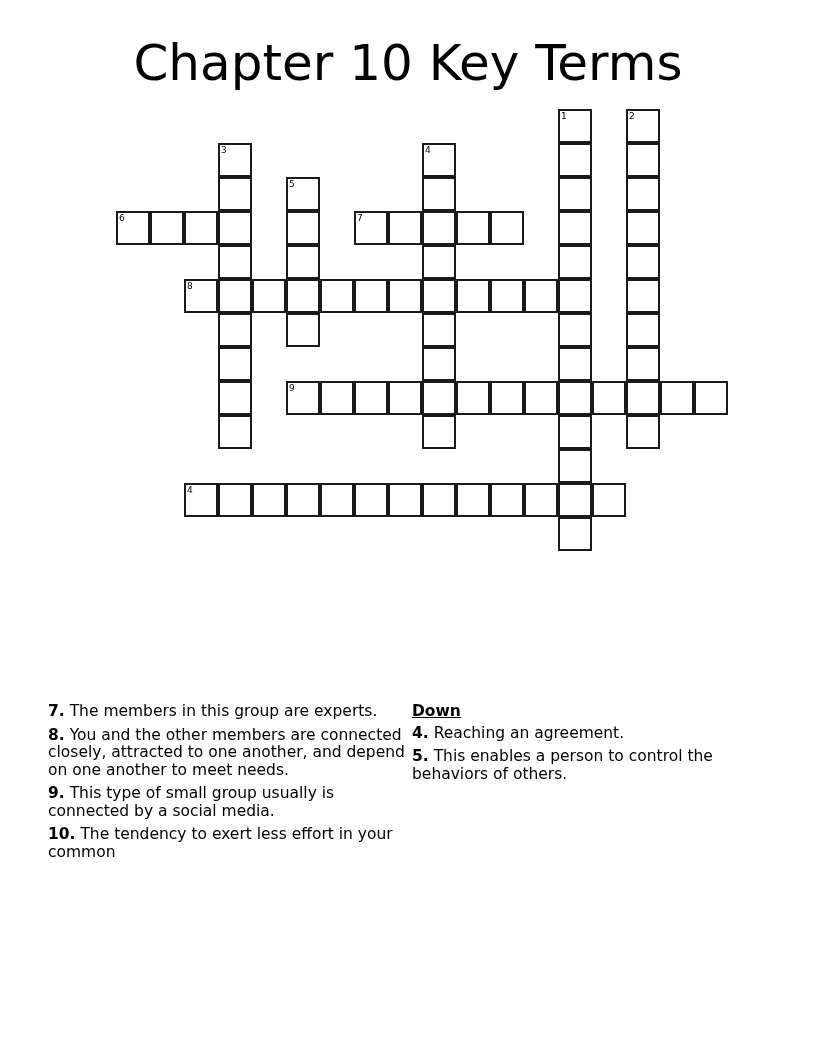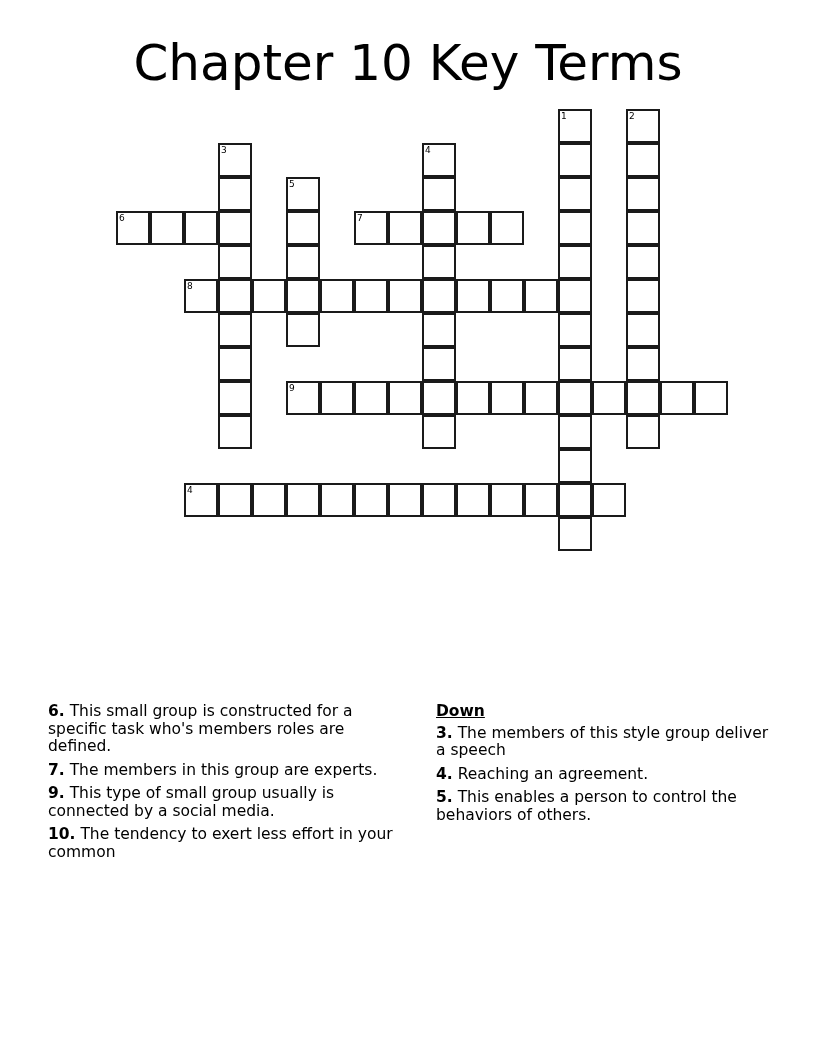--- a/index.html
+++ b/index.html
@@ -3,21 +3,21 @@
   <meta charset="utf-8">
   <style>
     html, body { margin:0; padding:0; background:#ffffff; }
     body { width:816px; height:1056px; position:relative; overflow:hidden; font-family:"DejaVu Sans", sans-serif; color:#000; }
     .title { position:absolute; left:0; top:30px; width:816px; text-align:center; font-size:50px; line-height:66px; font-family:"DejaVu Sans", sans-serif; letter-spacing:0px; }
     #grid { position:absolute; left:0; top:0; width:816px; height:600px; }
     .cell { position:absolute; width:34px; height:34px; box-sizing:border-box; border:2px solid #1a1a1a; background:#fff; margin-left:-1px; margin-top:-1px; }
     .cell .num { position:absolute; left:1px; top:0px; font-size:9px; line-height:11px; font-family:"DejaVu Sans", sans-serif; }
     .clues { position:absolute; top:703px; font-size:15.5px; line-height:17.5px; }
     .clues.across { left:48px; width:360px; }
-    .clues.down { left:412px; width:340px;margin-left:24px; }
+    .clues.down { left:412px; width:340px; }
     .clues h3 { margin:0 0 4px 0; font-size:15.5px; font-weight:bold; text-decoration:underline; }
     .clue { margin-bottom:6px; }
     .clue b { font-weight:bold; }
   </style>
 </head>
 <body>
 
 <div class="title">Chapter 10 Key Terms</div>
 
 <div id="grid">
@@ -120,24 +120,23 @@
     <div class="cell" style="left: 355px; top: 484px;"></div>
     <div class="cell" style="left: 389px; top: 484px;"></div>
     <div class="cell" style="left: 423px; top: 484px;"></div>
     <div class="cell" style="left: 457px; top: 484px;"></div>
     <div class="cell" style="left: 491px; top: 484px;"></div>
     <div class="cell" style="left: 525px; top: 484px;"></div>
     <div class="cell" style="left: 593px; top: 484px;"></div>
   </div>
 
 <div class="clues across">
-  <div class="clue"><b>6.</b> <span>This small group is constructed for a specific task who's members roles are defined.</span></div>
   <div class="clue"><b>7.</b> <span>The members in this group are experts.</span></div>
+  <div class="clue"><b>8.</b> <span>You and the other members are connected closely, attracted to one another, and depend on one another to meet needs.</span></div>
   <div class="clue"><b>9.</b> <span>This type of small group usually is connected by a social media.</span></div>
   <div class="clue"><b>10.</b> <span>The tendency to exert less effort in your common</span></div>
 </div>
 
 <div class="clues down">
   <h3>Down</h3>
-  <div class="clue"><b>3.</b> <span>The members of this style group deliver a speech</span></div>
   <div class="clue"><b>4.</b> <span>Reaching an agreement.</span></div>
   <div class="clue"><b>5.</b> <span>This enables a person to control the behaviors of others.</span></div>
 </div>
 
 </body></html>

